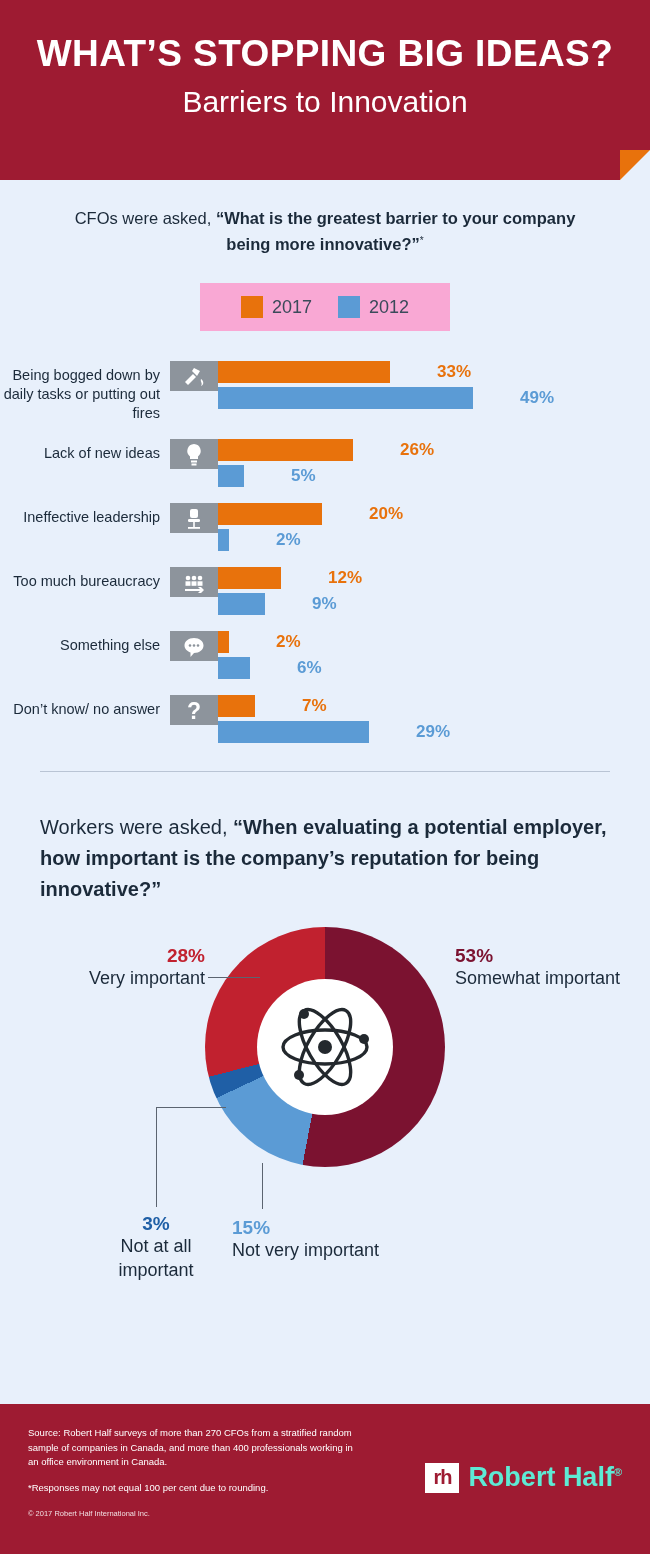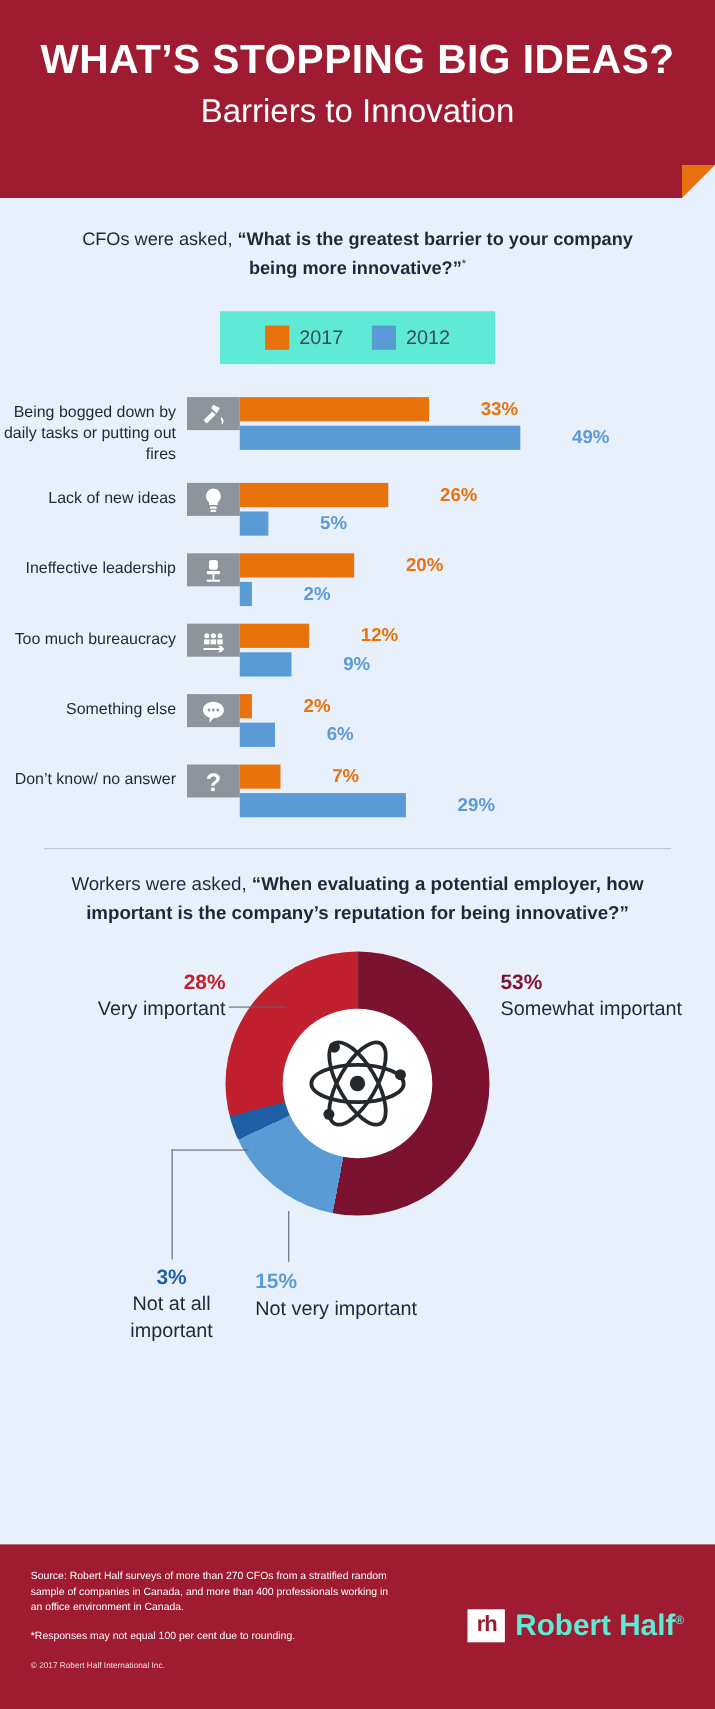--- a/index.html
+++ b/index.html
@@ -62,21 +62,21 @@
     line-height: 1.55;
   }
   .q1 b { font-weight: bold; }
   .sup { font-size: 10px; vertical-align: super; }
 
   
   .legend {
     margin: 26px auto 16px auto;
     width: 250px;
     height: 48px;
-    background: #5eead4;
+    background: #f9a8d4;
     display: flex;
     align-items: center;
     justify-content: center;
     gap: 26px;
   }
   .legend-item { display: flex; align-items: center; gap: 9px; }
   .legend-swatch { width: 22px; height: 22px; }
   .legend-label { font-size: 18px; color: #3b4a5a; }
 
   
@@ -123,23 +123,23 @@
   .val-2012 { color: #5b9bd5; }
 
   .divider {
     margin: 28px 40px 0 40px;
     height: 1px;
     background: #b9c4d4;
   }
 
   
   .q2 {
-    margin: 19px 40px 0 40px;
-    text-align: center;
-    font-size: 17px;
+    margin: 40px 40px 0 40px;
+    text-align: left;
+    font-size: 20px;
     color: #1b2a3a;
     line-height: 1.55;
   }
   .q2 b { font-weight: bold; }
 
   
   .donut-area {
     position: relative;
     height: 390px;
     margin-top: 10px;

